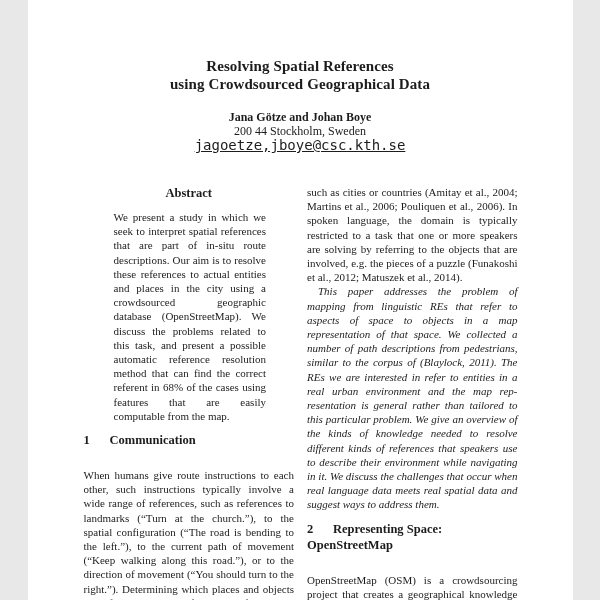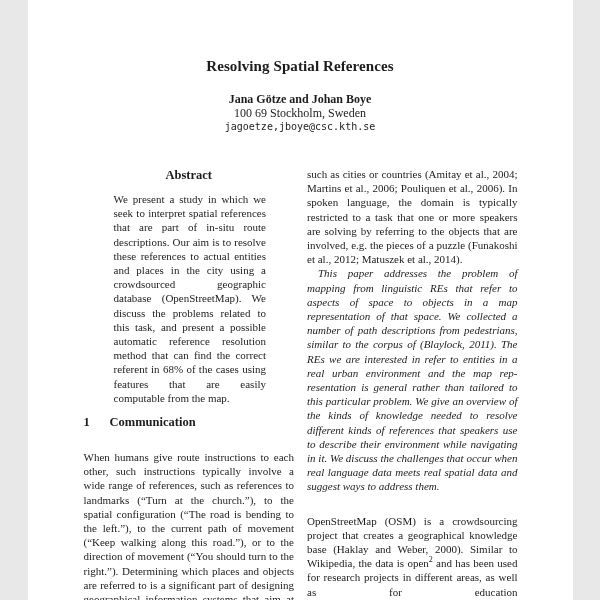--- a/index.html
+++ b/index.html
@@ -23,22 +23,23 @@
   }
   .authors {
     margin-top: 17px;
     font-size: 12px;
     font-weight: 700;
     line-height: 14px;
   }
   .affil { font-size: 12px; line-height: 14px; }
   .email {
     font-family: "DejaVu Sans Mono", "Liberation Mono", monospace;
-    font-size: 10px;
+    font-size: 14px;
     line-height: 14px;
+    text-decoration: underline;
   }
   .columns {
     display: flex;
     gap: 13px;
     margin: 33px 55px 0 56px;
   }
   .col {
     width: 238px;
     font-size: 11px;
     line-height: 14.2px;
@@ -70,39 +71,43 @@
     vertical-align: super;
   }
 </style>
 </head>
 <body>
 
 <div class="page">
 
   <div class="header">
     <div class="title-line">Resolving Spatial References</div>
+    <div class="title-line">using Crowdsourced Geographical Data</div>
     <div class="authors">Jana Götze and Johan Boye</div>
-    <div class="affil">100 69 Stockholm, Sweden</div>
+    <div class="affil">200 44 Stockholm, Sweden</div>
     <div class="email">jagoetze,jboye@csc.kth.se</div>
   </div>
 
   <div class="columns">
 
     <div class="col">
       <div class="abstract-heading">Abstract</div>
       <div class="abstract-body">
         <p>We present a study in which we seek to interpret spatial references that are part of in-situ route descriptions. Our aim is to resolve these references to actual entities and places in the city using a crowdsourced geographic database (Open­StreetMap). We discuss the problems re­lated to this task, and present a possi­ble automatic reference resolution method that can find the correct referent in 68% of the cases using features that are easily computable from the map.</p>
       </div>
       <div class="sec-heading">
         <span class="sec-num">1</span><span>Communication</span>
       </div>
       <p class="cut">When humans give route instructions to each other, such instructions typically involve a wide range of references, such as references to land­marks (“Turn at the church.”), to the spatial config­uration (“The road is bending to the left.”), to the current path of movement (“Keep walking along this road.”), or to the direction of movement (“You should turn to the right.”). Determining which places and objects are referred to is a significant part of designing geographical information sys­tems that aim at interacting with the user in natural language. A long-term goal for our automatic nav­igation system (Boye et al., 2014) is to be able to</p>
     </div>
 
     <div class="col">
       <p>such as cities or countries (Amitay et al., 2004; Martins et al., 2006; Pouliquen et al., 2006). In spoken language, the domain is typically restricted to a task that one or more speakers are solving by referring to the objects that are involved, e.g. the pieces of a puzzle (Funakoshi et al., 2012; Ma­tuszek et al., 2014).</p>
       <p class="indent">This paper addresses the problem of mapping from linguistic REs that refer to aspects of space to objects in a map representation of that space. We collected a number of path descriptions from pedestrians, similar to the corpus of (Blaylock, 2011). The REs we are interested in refer to en­tities in a real urban environment and the map rep­resentation is general rather than tailored to this particular problem. We give an overview of the kinds of knowledge needed to resolve different kinds of references that speakers use to describe their environment while navigating in it. We dis­cuss the challenges that occur when real language data meets real spatial data and suggest ways to address them.</p>
+      <div class="sec-heading">
+        <span class="sec-num">2</span><span>Representing Space: OpenStreetMap</span>
+      </div>
       <p class="cut"><span>OpenStreetMap (OSM) is a crowdsourcing project that creates a geographical knowledge base (Hak­lay and Weber, 2000). Similar to Wikipedia, the data is open</span><sup class="fnmark">2</sup><span> and has been used for research projects in different areas, as well as for education</span></p>
     </div>
 
   </div>
 
 </div>
 
 </body></html>

